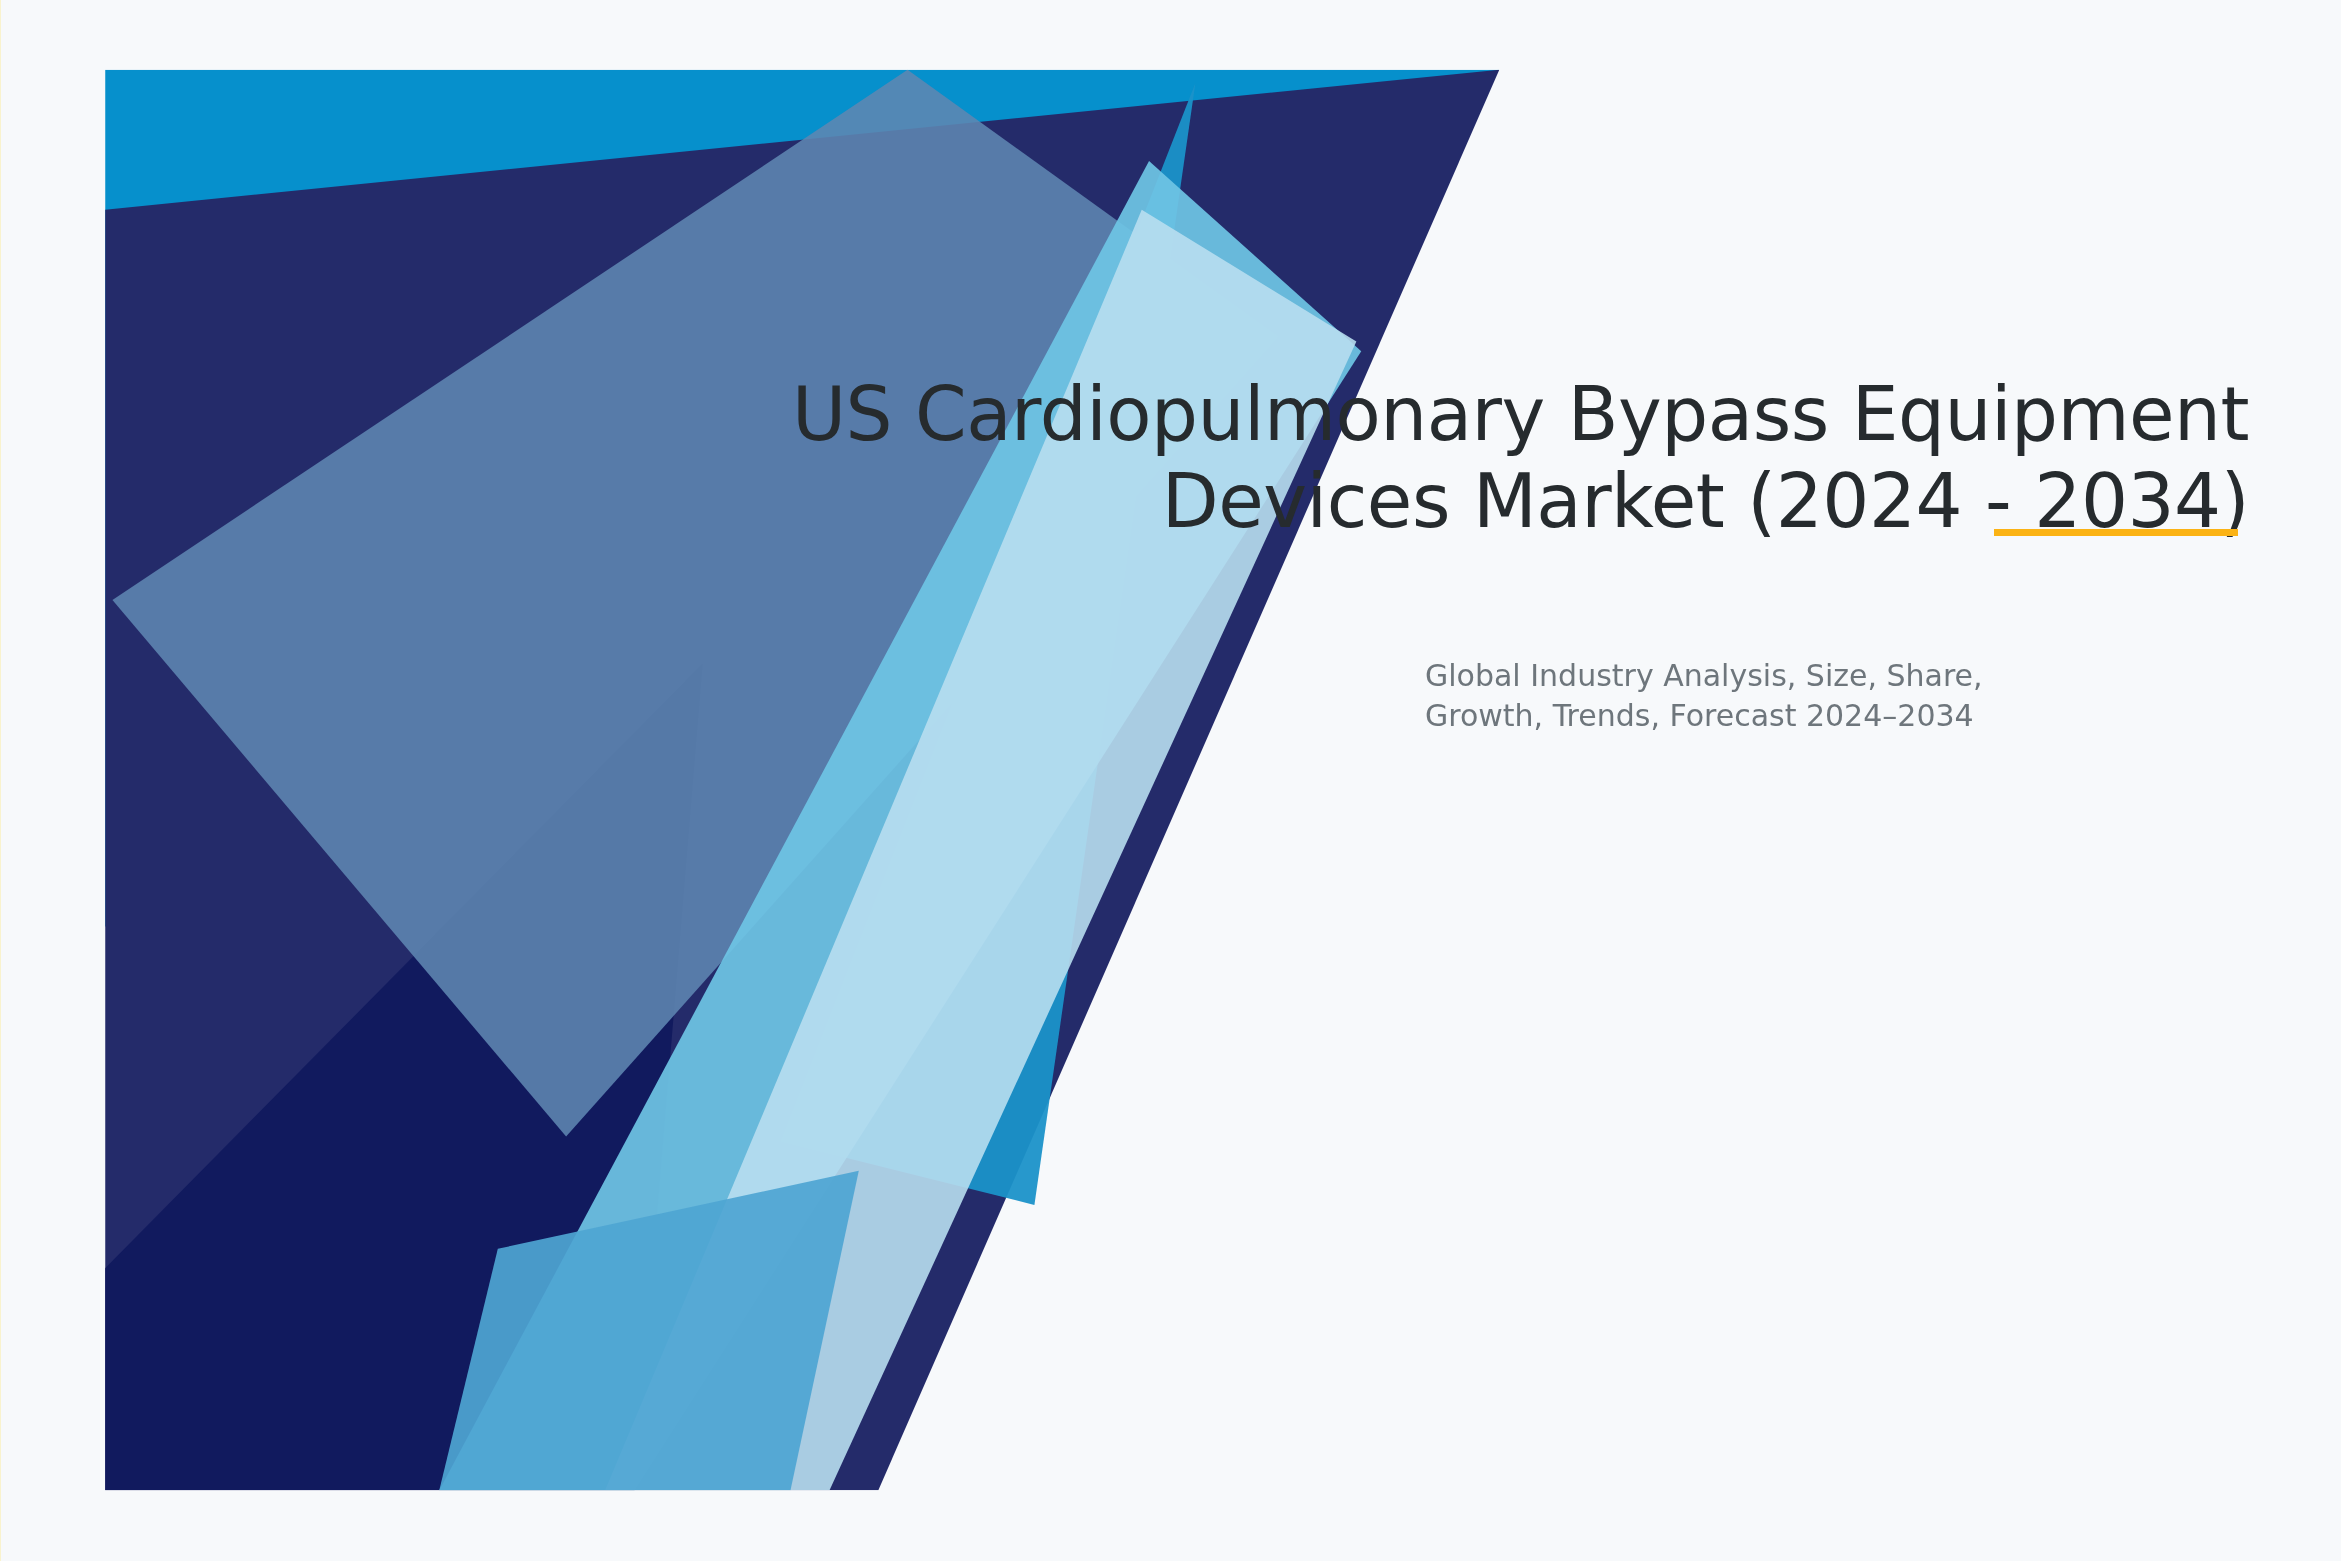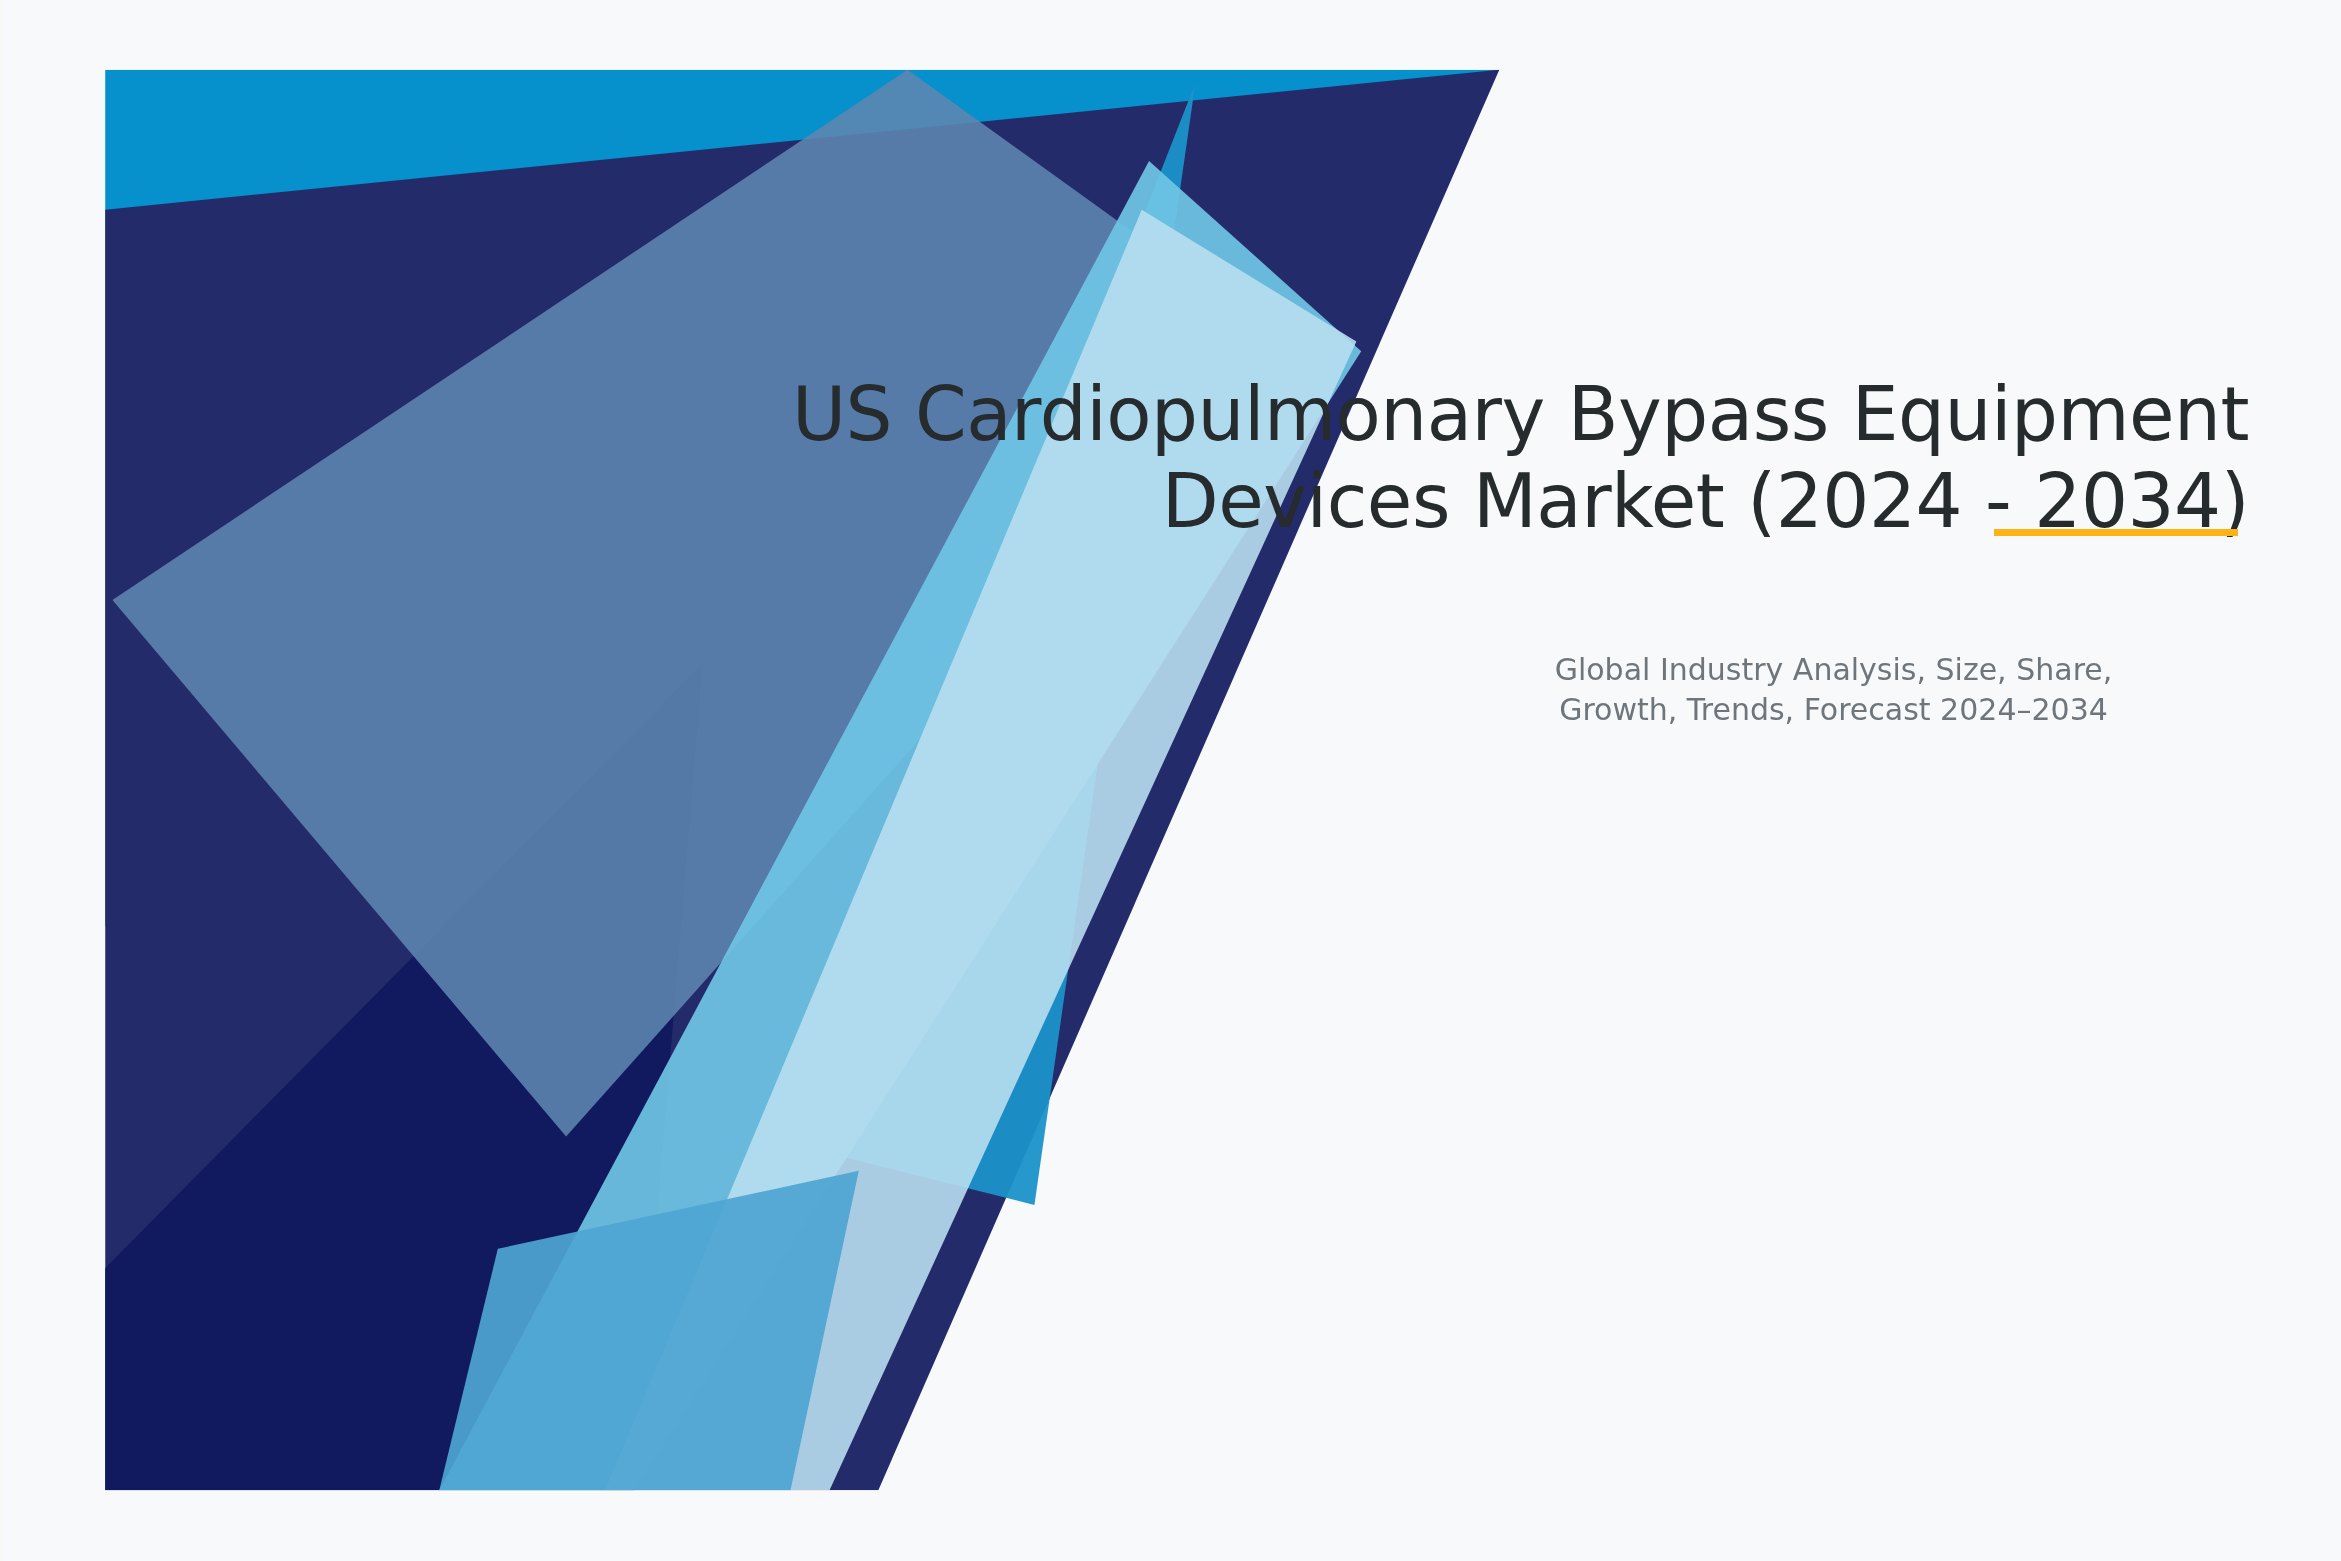--- a/index.html
+++ b/index.html
@@ -64,34 +64,34 @@
     width: 244px;
     height: 6.8px;
     background: #fbb315;
   }
 
   #page-subtitle {
     position: absolute;
     left: 1415px;
     top: 646px;
     width: 829px;
-    margin: 4px;
+    margin: 10px;
     font-family: "DejaVu Sans", sans-serif;
     font-weight: 400;
     font-size: 30px;
     line-height: 1.34;
     color: #6e767c;
-    text-align: center;
+    text-align: left;
     white-space: pre-line;
   }
 </style>
 </head>
 <body>
 
-<div id="cover" style="background: #fef9c3;">
+<div id="cover" style="background: #fde047;">
 
   <div id="artwork">
     <svg viewBox="0 0 4800 3200" xmlns="http://www.w3.org/2000/svg" shape-rendering="geometricPrecision">
       <defs>
         <clipPath id="panel-clip">
           <rect x="215" y="143" width="2858" height="2912"></rect>
         </clipPath>
       </defs>
 
       <rect x="0" y="0" width="4800" height="3200" fill="#f7f9fb"></rect>

